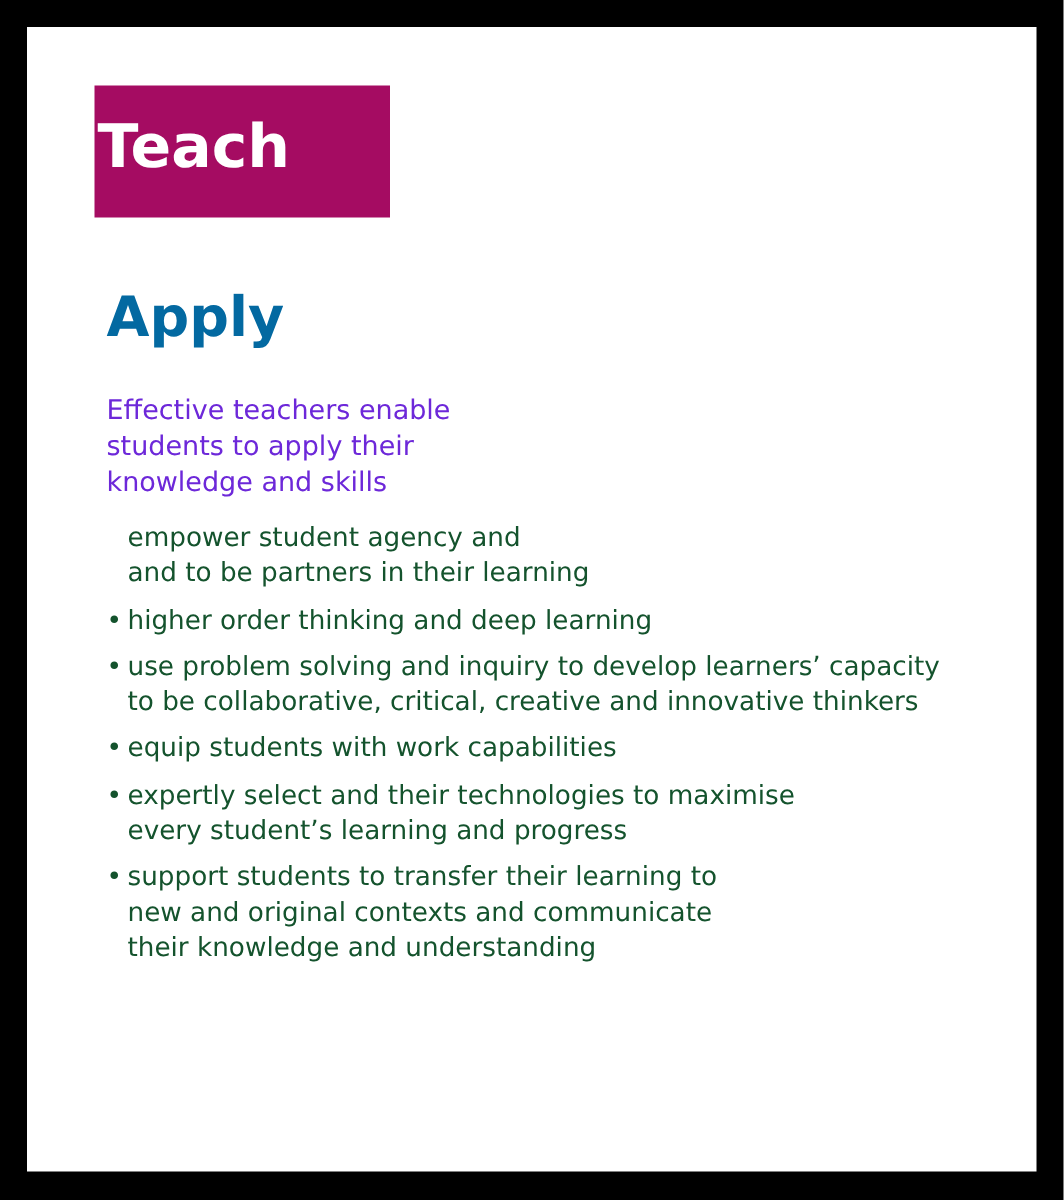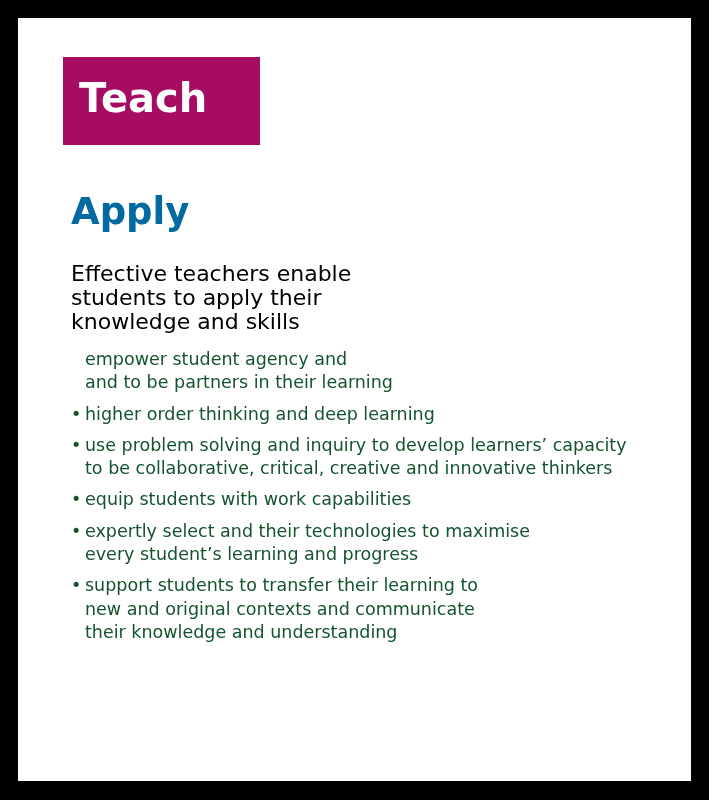--- a/index.html
+++ b/index.html
@@ -19,42 +19,42 @@
   .badge {
     position: absolute;
     left: 45px; top: 39px;
     width: 197px; height: 88px;
     background: #a50c62;
     color: #ffffff;
     box-sizing: border-box;
   }
   .badge span {
     position: absolute;
-    left: 16px; top: 21px;
+    left: 2px; top: 21px;
     font-size: 40px;
     font-weight: bold;
     line-height: 1;
     letter-spacing: 0px;
   }
   .title {
     position: absolute;
     left: 53px; top: 175px;
     font-size: 37px;
     font-weight: bold;
     color: #0369a1;
     line-height: 1;
     margin: 0;
   }
   .intro {
     position: absolute;
     left: 53px; top: 244px;
     width: 300px;
-    font-size: 22px;
+    font-size: 18px;
     line-height: 24px;
-    color: #000000;
+    color: #6d28d9;
     margin: 0;
   }
   .list {
     position: absolute;
     left: 50px; top: 330px;
     width: 600px;
     margin: 0; padding: 0;
     list-style: none;
     font-size: 17.5px;
     line-height: 23.3px;

